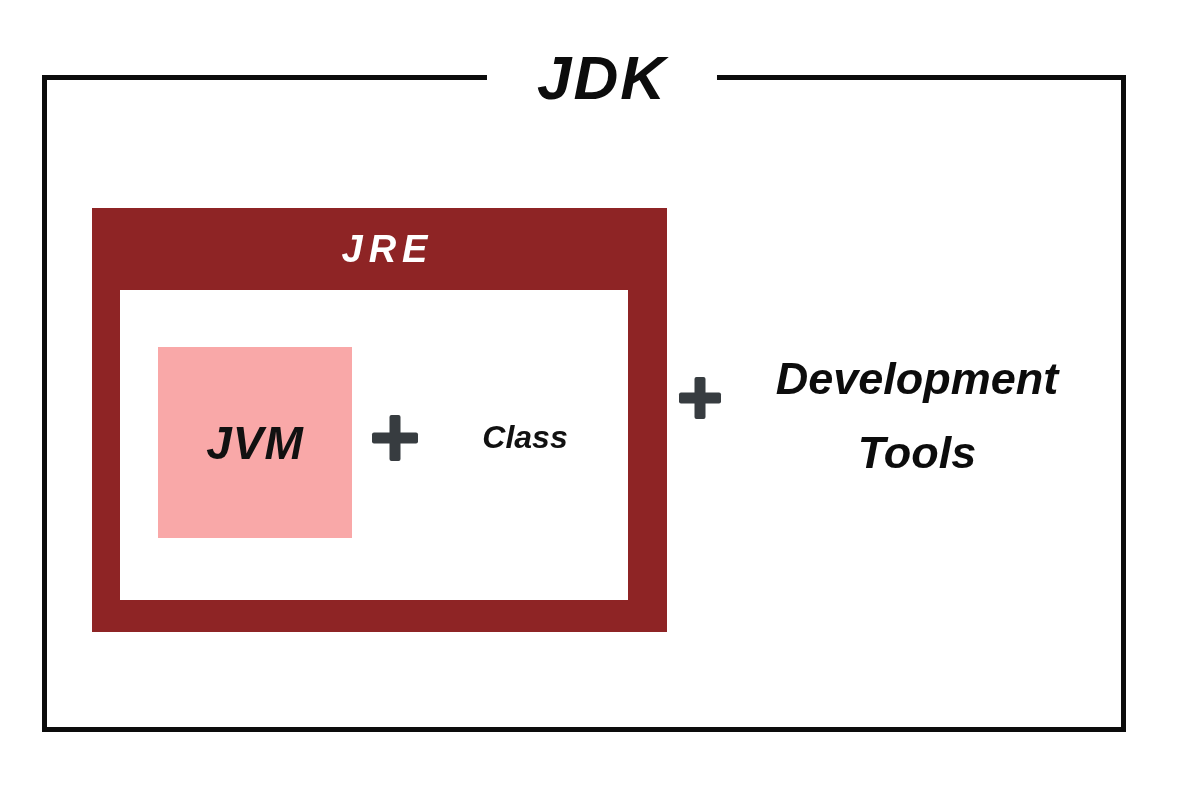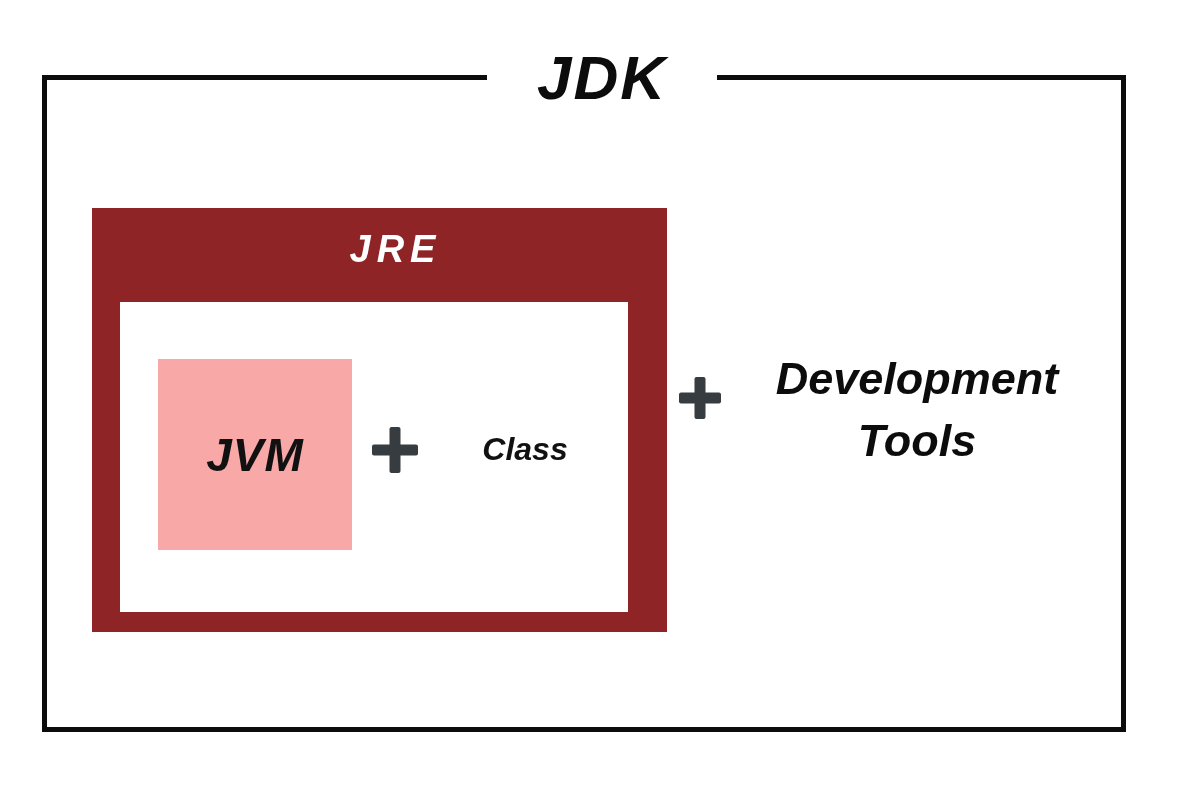--- a/index.html
+++ b/index.html
@@ -44,36 +44,36 @@
   .jre-box {
     position: absolute;
     left: 45px;
     top: 128px;
     width: 575px;
     height: 424px;
     background: #8e2425;
   }
   .jre-label {
     position: absolute;
-    left: 16px;
+    left: 8px;
     top: 0;
     width: 100%;
     height: 82px;
     display: flex;
     align-items: center;
     justify-content: center;
     color: #ffffff;
     font-size: 38px;
     font-weight: bold;
     letter-spacing: 6px;
   }
   .jre-inner {
     position: absolute;
     left: 28px;
-    top: 94px;
+    top: 82px;
     width: 508px;
     height: 310px;
     background: #ffffff;
   }
   
   .jvm-box {
     position: absolute;
     left: 38px;
     top: 57px;
     width: 194px;
@@ -145,21 +145,21 @@
     left: 870px;
     top: 330px;
     transform: translate(-50%, -50%);
     text-align: center;
     font-size: 45px;
     font-weight: bold;
     line-height: 62px;
     color: #0c0c0c;
     white-space: nowrap;
   }
-  .dev-tools span { display: block; }
+  .dev-tools span { display: block; margin-top: 12px; }
 </style>
 </head>
 <body>
 
 <div class="canvas">
   <div class="jdk-box">
 
     <div class="jdk-title">JDK</div>
 
     <div class="jre-box">

